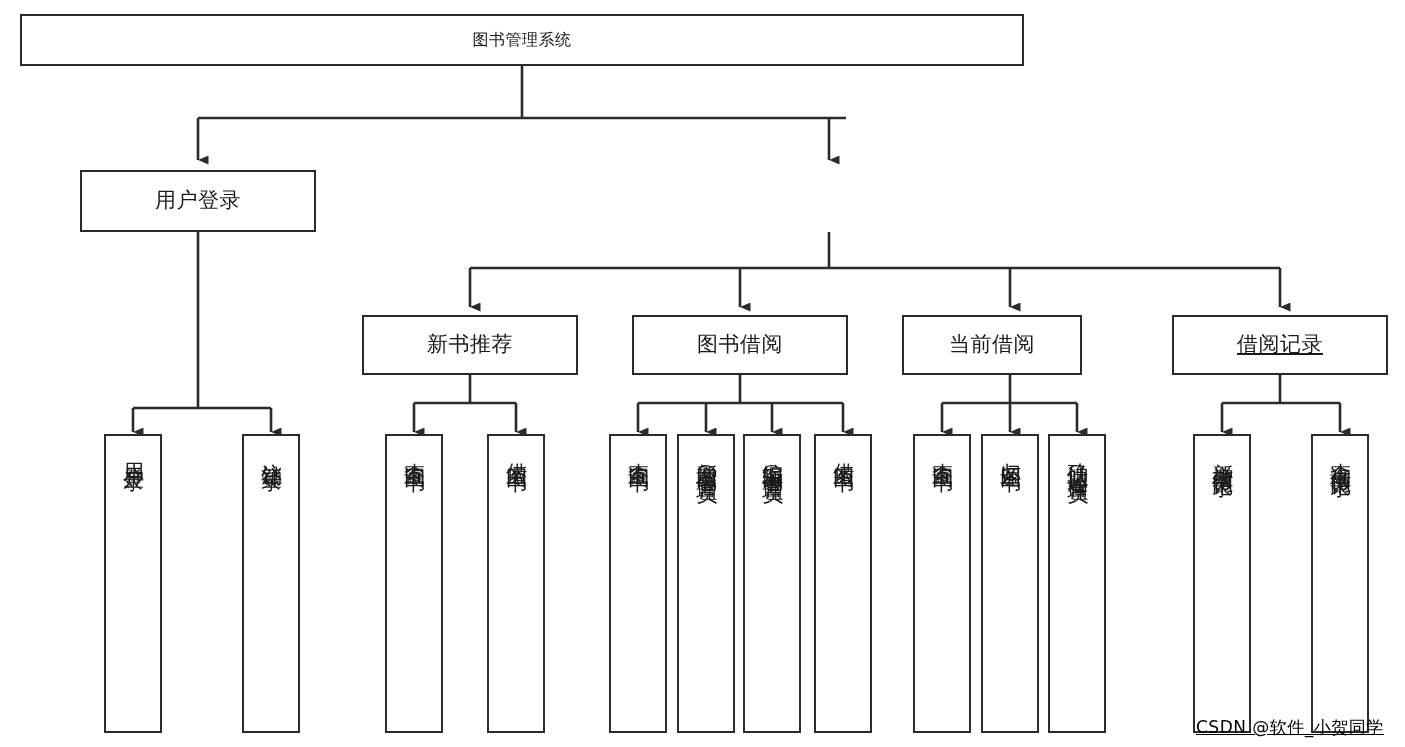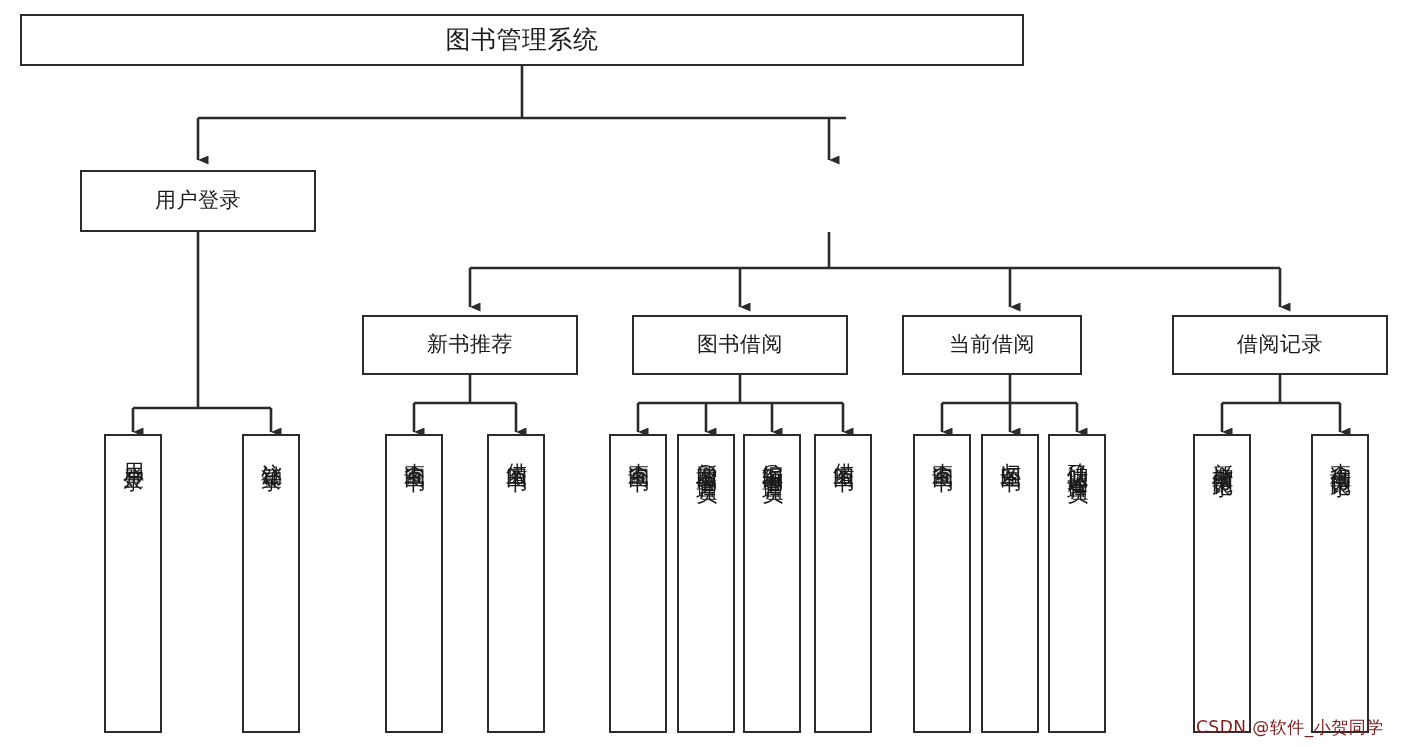--- a/index.html
+++ b/index.html
@@ -49,27 +49,28 @@
     justify-content: center;
     padding-top: 10px;
   }
   .node.vert .lbl {
     writing-mode: vertical-rl;
     text-orientation: upright;
     font-size: 21px;
     letter-spacing: 3px;
     white-space: nowrap;
   }
-  #root-node .lbl { font-size: 25px; }
+  #root-node .lbl { font-size: 16px; }
   .watermark {
     position: absolute;
     font-size: 17px;
-    color: #7f1d1d;
+    color: #000000;
     white-space: nowrap;
     letter-spacing: 0.5px;
+    text-decoration: underline;
   }
 </style>
 </head>
 <body>
 
 <div id="canvas">
 
   <svg id="edges" viewBox="0 0 1405 747" width="1405" height="747" xmlns="http://www.w3.org/2000/svg">
     <defs>
       <marker id="arrow" markerWidth="9" markerHeight="11" refX="4.5" refY="10.5" orient="auto" markerUnits="userSpaceOnUse">
@@ -130,21 +131,21 @@
 
   <div class="node horiz" style="left:362px; top:315px; width:216px; height:60px;">
     <span class="lbl">新书推荐</span>
   </div>
   <div class="node horiz" style="left:632px; top:315px; width:216px; height:60px;">
     <span class="lbl">图书借阅</span>
   </div>
   <div class="node horiz" style="left:902px; top:315px; width:180px; height:60px;">
     <span class="lbl">当前借阅</span>
   </div>
-  <div class="node horiz" style="left:1172px; top:315px; width:216px; height:60px;">
+  <div class="node horiz" style="left:1172px; top:315px; width:216px; height:60px;text-decoration:underline;">
     <span class="lbl">借阅记录</span>
   </div>
 
   <div class="node vert" style="left:104px; top:434px; width:58px; height:299px;">
     <span class="lbl">用户登录</span>
   </div>
   <div class="node vert" style="left:242px; top:434px; width:58px; height:299px;">
     <span class="lbl">注销登录</span>
   </div>
 

